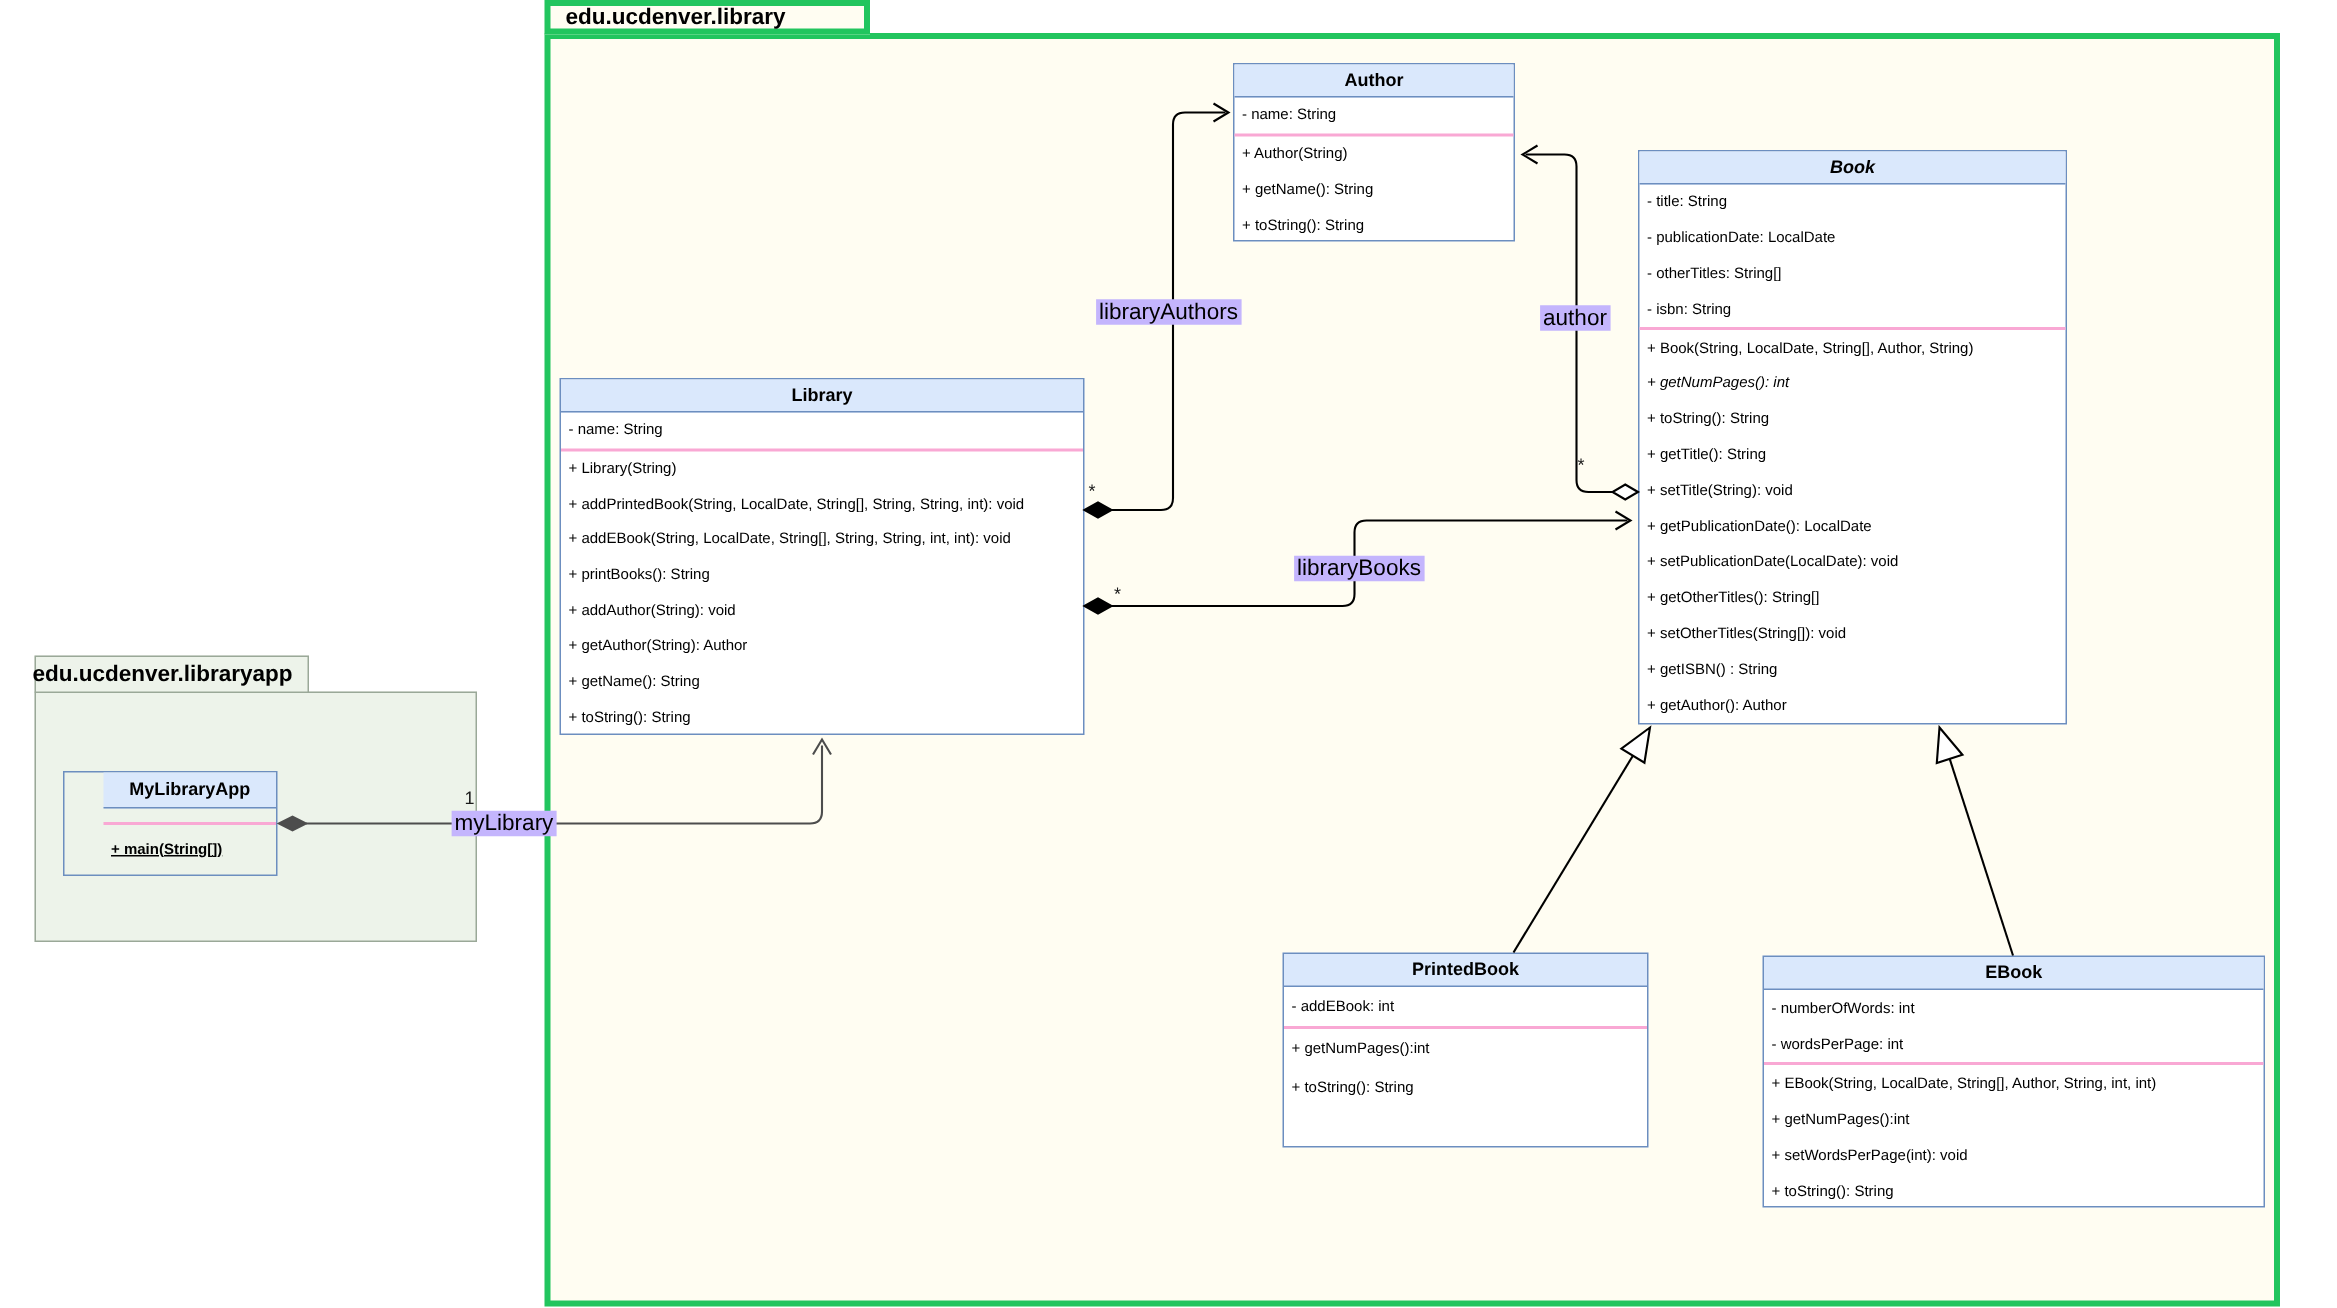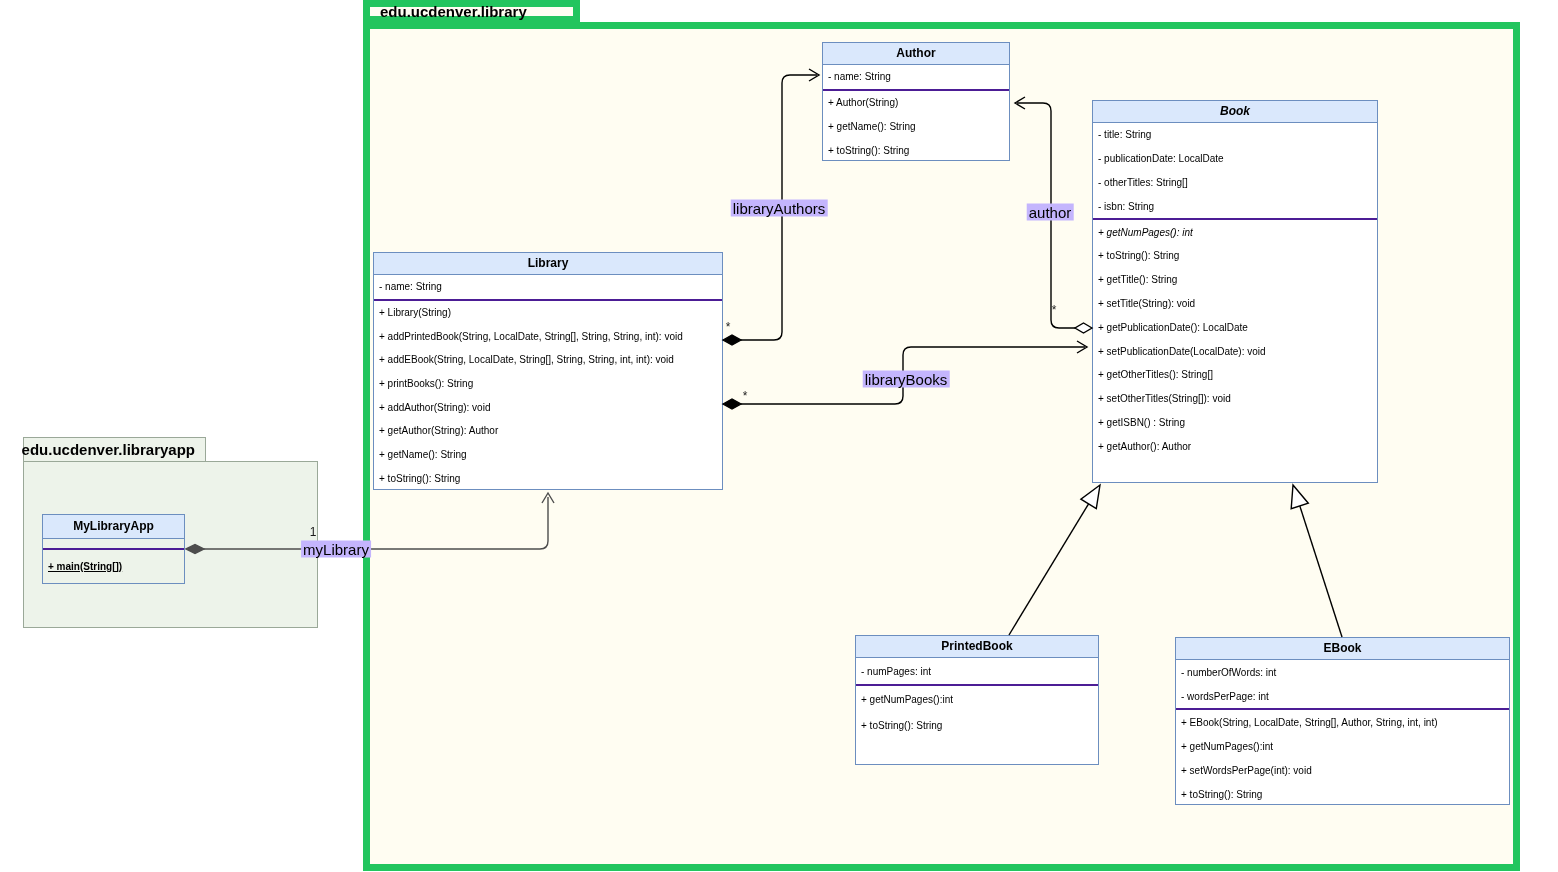--- a/index.html
+++ b/index.html
@@ -4,31 +4,31 @@
 <style>
   html,body{margin:0;padding:0;background:#ffffff;}
   .canvas{
     position:relative;width:1558px;height:872px;overflow:hidden;
     font-family:"Liberation Sans",sans-serif;color:#000;
   }
   
   .pkg-tab{position:absolute;box-sizing:border-box;display:flex;align-items:center;
     font-weight:bold;font-size:15px;padding:0 10px;white-space:nowrap;z-index:1;}
   .pkg-body{position:absolute;box-sizing:border-box;z-index:0;}
-  .pkg-yellow{background:#fffdf2;border:7px solid #22c55e;align-items:center;}
+  .pkg-yellow{background:#fffdf2;border:4px solid #22c55e;align-items:center;}
   .pkg-green{background:#edf3ea;border:1px solid #9aa898;justify-content:flex-end;}
   
   .uml-class{position:absolute;box-sizing:border-box;background:#ffffff;
     border:1px solid #6c8ebf;z-index:2;font-size:10px;}
-  .uml-class.transparent-body{background:transparent;}
+  .uml-class.transparent-body{background:transparent;padding-left:26px;}
   .uml-hdr{box-sizing:border-box;height:22px;line-height:21px;text-align:center;
     font-weight:bold;font-size:12px;background:#dae8fc;border-bottom:1px solid #6c8ebf;
     white-space:nowrap;overflow:hidden;}
   .uml-hdr.italic{font-style:italic;}
-  .uml-attrs{border-bottom:2px solid #4c1d95;text-align:right;}
+  .uml-attrs{border-bottom:2px solid #f9a8d4;text-align:right;}
   .row{display:flex;align-items:center;height:var(--rh,23.5px);padding:0 5px;
     white-space:nowrap;overflow:hidden;}
   .row.abstract{font-style:italic;}
   .row.static{text-decoration:underline;font-weight:bold;}
   
   svg.wires{position:absolute;left:0;top:0;z-index:3;pointer-events:none;}
   .conn-label{position:absolute;transform:translate(-50%,-50%);background:#c4b5fd;
     padding:0 2px;font-size:15px;white-space:nowrap;z-index:4;}
   .mult{position:absolute;transform:translate(-50%,-50%);font-size:12px;
     color:#1a1a1a;z-index:4;background:transparent;padding:0;}
@@ -62,20 +62,21 @@
 
   <div class="uml-class" style="left:1092px;top:100px;width:286px;height:383px;--rh:23.8px;">
     <div class="uml-hdr italic">Book</div>
     <div class="uml-attrs">
       <div class="row">- title: String</div>
       <div class="row">- publicationDate: LocalDate</div>
       <div class="row">- otherTitles: String[]</div>
       <div class="row">- isbn: String</div>
     </div>
     <div class="uml-methods">
+      <div class="row">+ Book(String, LocalDate, String[], Author, String)</div>
       <div class="row abstract">+ getNumPages(): int</div>
       <div class="row">+ toString(): String</div>
       <div class="row">+ getTitle(): String</div>
       <div class="row">+ setTitle(String): void</div>
       <div class="row">+ getPublicationDate(): LocalDate</div>
       <div class="row">+ setPublicationDate(LocalDate): void</div>
       <div class="row">+ getOtherTitles(): String[]</div>
       <div class="row">+ setOtherTitles(String[]): void</div>
       <div class="row">+ getISBN() : String</div>
       <div class="row">+ getAuthor(): Author</div>
@@ -95,21 +96,21 @@
       <div class="row">+ addAuthor(String): void</div>
       <div class="row">+ getAuthor(String): Author</div>
       <div class="row">+ getName(): String</div>
       <div class="row">+ toString(): String</div>
     </div>
   </div>
 
   <div class="uml-class" style="left:855px;top:635px;width:244px;height:130px;--rh:26px;">
     <div class="uml-hdr">PrintedBook</div>
     <div class="uml-attrs">
-      <div class="row">- numPages: int</div>
+      <div class="row">- addEBook: int</div>
     </div>
     <div class="uml-methods">
       <div class="row">+ getNumPages():int</div>
       <div class="row">+ toString(): String</div>
     </div>
   </div>
 
   <div class="uml-class" style="left:1175px;top:637px;width:335px;height:168px;--rh:24px;">
     <div class="uml-hdr">EBook</div>
     <div class="uml-attrs">

